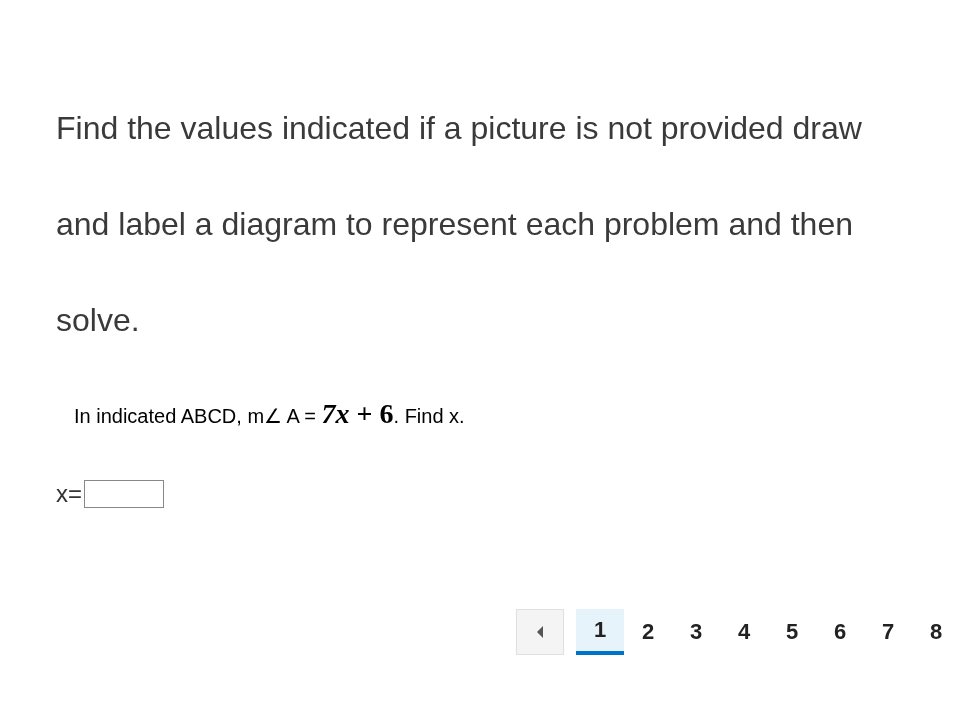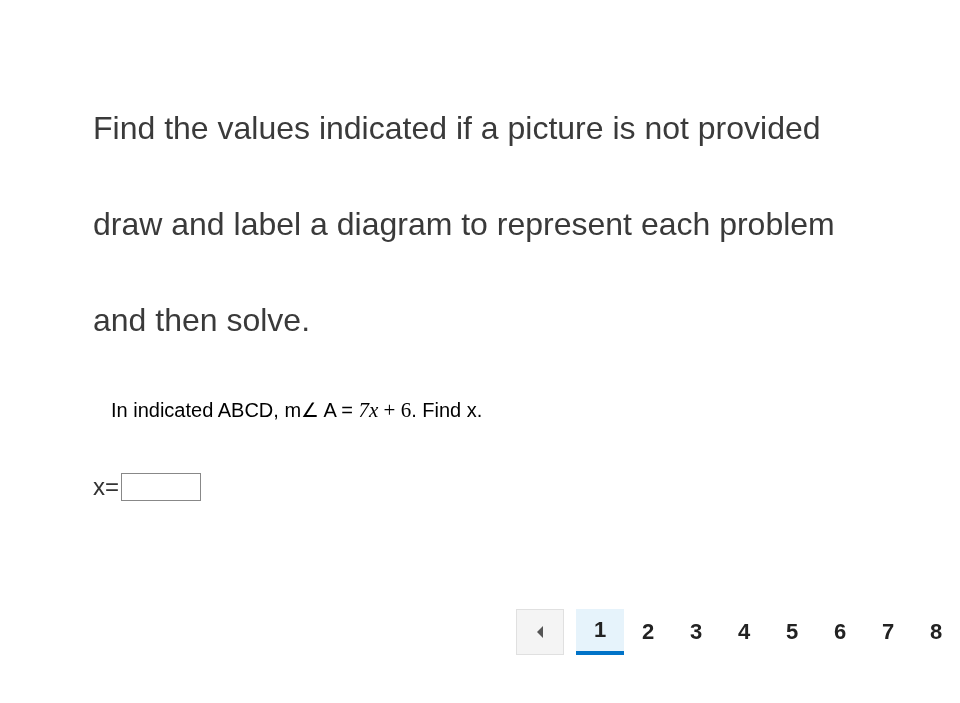--- a/index.html
+++ b/index.html
@@ -10,21 +10,20 @@
     body {
       font-family: Arial, Helvetica, sans-serif;
       background: #ffffff;
       width: 960px;
       height: 703px;
       position: relative;
       overflow: hidden;
     }
     .content {
       padding: 80px 88px 0 56px;
-      margin-left: 37px;
     }
     .instructions {
       font-size: 32px;
       color: #3a3a3a;
       line-height: 3.0;
       font-weight: 400;
       margin-bottom: 30px;
     }
     .problem-statement {
       font-family: Arial, Helvetica, sans-serif;
@@ -34,21 +33,22 @@
       margin-top: 10px;
       margin-bottom: 50px;
       margin-left: 18px;
     }
     .problem-statement .angle {
       font-style: normal;
     }
     .problem-statement .expr {
       font-style: italic;
       font-family: 'Times New Roman', Times, serif;
-      font-size: 21px;
+      font-size: 28px;
+      font-weight: bold;
     }
     .problem-statement .num {
       font-style: normal;
     }
     .answer-row {
       display: flex;
       align-items: center;
       font-size: 24px;
       color: #333333;
       margin-top: 10px;

